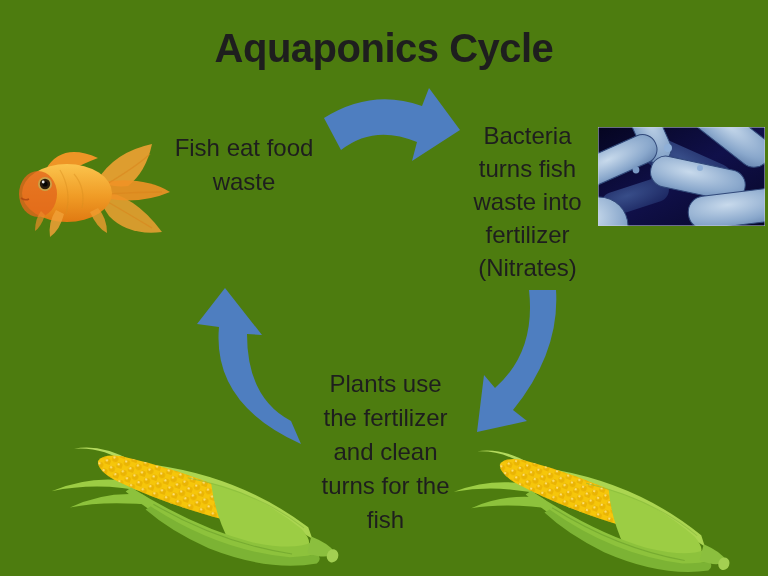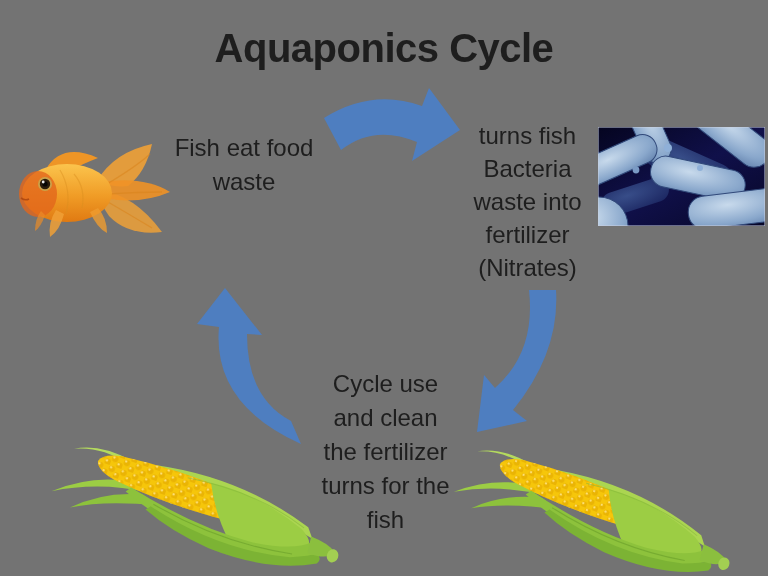--- a/index.html
+++ b/index.html
@@ -10,21 +10,21 @@
     font-size:40px;font-weight:700;letter-spacing:-0.5px;color:#1e1e1e;}
   .txt{position:absolute;text-align:center;color:#1e1e1e;font-size:24px;z-index:5;}
   .txt div{white-space:pre-wrap;}
   .fish-text{left:148px;top:131px;width:192px;line-height:34px;}
   .bacteria-text{left:445px;top:119px;width:165px;line-height:33px;}
   .plants-text{left:293px;top:367px;width:185px;line-height:34px;}
 </style>
 </head>
 <body>
 
-<div class="slide" style="background: #737373;">
+<div class="slide" style="background: #4d7c0f;">
 
   <svg class="art" viewBox="0 0 768 576" aria-hidden="true">
     <defs>
       <pattern id="kernels" width="13" height="11" patternUnits="userSpaceOnUse">
         <circle cx="3.5" cy="3" r="3.4" fill="#e2a800" opacity="0.6"></circle>
         <circle cx="10" cy="8.5" r="3.4" fill="#e2a800" opacity="0.6"></circle>
         <circle cx="2.2" cy="1.8" r="1.2" fill="#ffe584" opacity="0.9"></circle>
         <circle cx="8.7" cy="7.3" r="1.2" fill="#ffe584" opacity="0.9"></circle>
       </pattern>
       <linearGradient id="bodyGrad" x1="0" y1="0" x2="0" y2="1">
@@ -117,28 +117,28 @@
   </svg>
 
   <h1 class="page-title" style="color: rgb(30, 30, 30);">Aquaponics Cycle</h1>
 
   <div class="txt fish-text" style="color: rgb(30, 30, 30);">
     <div>Fish eat food</div>
     <div>waste</div>
   </div>
 
   <div class="txt bacteria-text" style="color: rgb(30, 30, 30);">
+    <div>Bacteria</div>
     <div>turns fish</div>
-    <div>Bacteria</div>
     <div>waste into</div>
     <div>fertilizer</div>
     <div>(Nitrates)</div>
   </div>
 
   <div class="txt plants-text" style="color: rgb(30, 30, 30);">
-    <div>Cycle use</div>
+    <div>Plants use</div>
+    <div>the fertilizer</div>
     <div>and clean</div>
-    <div>the fertilizer</div>
     <div>turns for the</div>
     <div>fish</div>
   </div>
 
 </div>
 
 </body></html>

